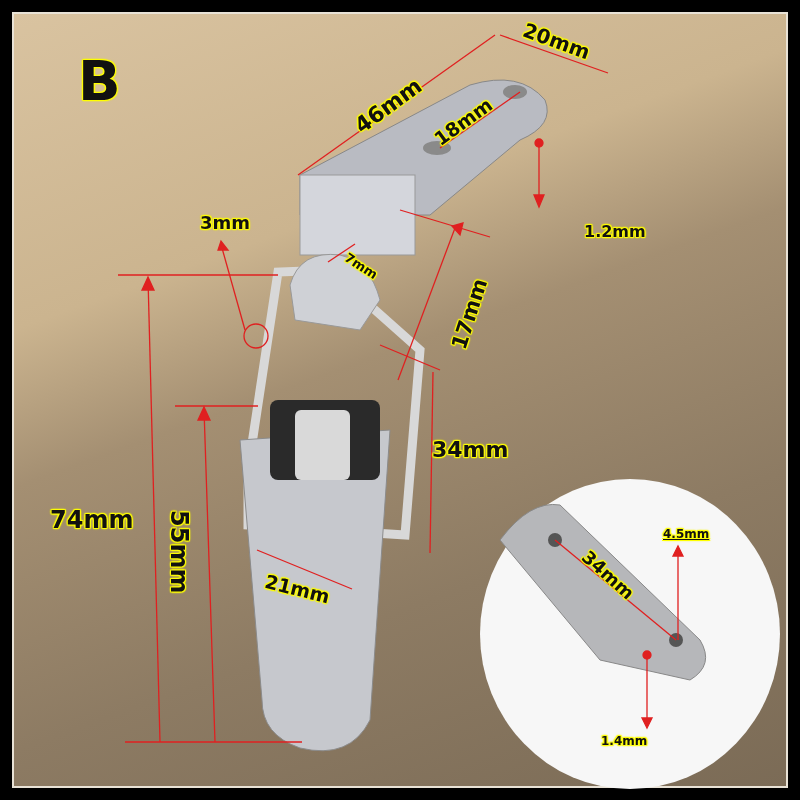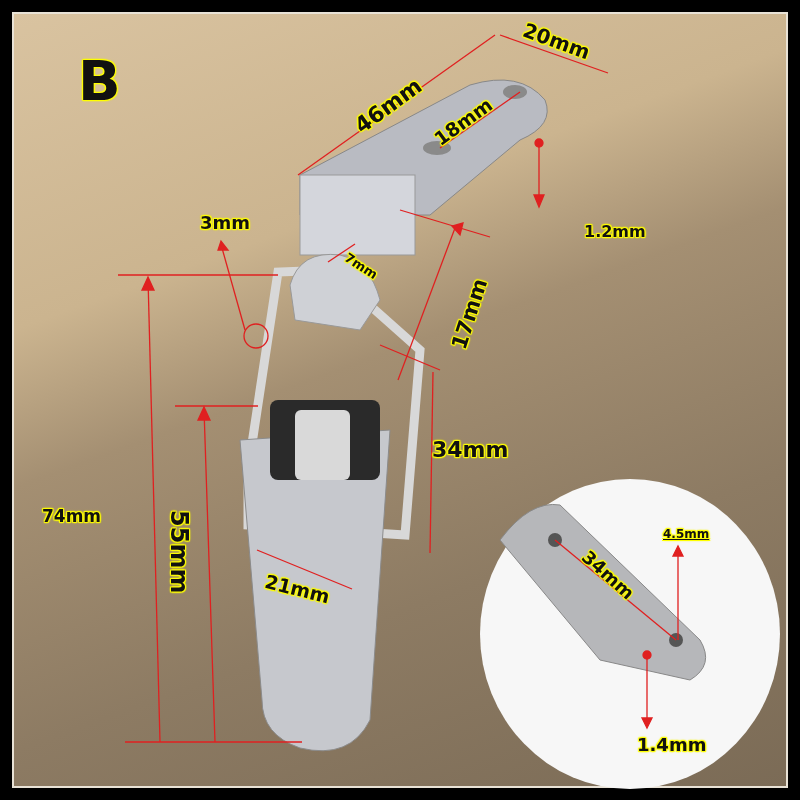--- a/index.html
+++ b/index.html
@@ -76,20 +76,20 @@
   <div class="lbl" style="left:78px;top:48px;font-size:56px;">B</div>
 
   <div class="lbl rot" style="left:350px;top:118px;font-size:22px;transform:rotate(-36deg);">46mm</div>
   <div class="lbl rot" style="left:528px;top:18px;font-size:20px;transform:rotate(20deg);">20mm</div>
   <div class="lbl rot" style="left:430px;top:132px;font-size:19px;transform:rotate(-36deg);">18mm</div>
   <div class="lbl" style="left:543px;top:222px;font-size:16px;margin-left:41px;">1.2mm</div>
   <div class="lbl" style="left:200px;top:212px;font-size:18px;text-align:right;">3mm</div>
   <div class="lbl rot" style="left:350px;top:250px;font-size:13px;transform:rotate(33deg);">7mm</div>
   <div class="lbl rot" style="left:447px;top:345px;font-size:21px;transform:rotate(-72deg);">17mm</div>
   <div class="lbl" style="left:432px;top:437px;font-size:22px;">34mm</div>
-  <div class="lbl" style="left:42px;top:506px;font-size:17px;">74mm</div>
+  <div class="lbl" style="left:50px;top:506px;font-size:24px;">74mm</div>
   <div class="lbl rot" style="left:193px;top:510px;font-size:24px;transform:rotate(90deg);">55mm</div>
   <div class="lbl rot" style="left:268px;top:570px;font-size:19px;transform:rotate(14deg);">21mm</div>
 
   <div class="lbl rot" style="left:592px;top:546px;font-size:18px;transform:rotate(42deg);">34mm</div>
   <div class="lbl" style="left:663px;top:527px;font-size:12px;text-decoration:underline;">4.5mm</div>
-  <div class="lbl" style="left:637px;top:734px;font-size:18px;">1.4mm</div>
+  <div class="lbl" style="left:601px;top:734px;font-size:12px;">1.4mm</div>
 </div>
 
 </body></html>

